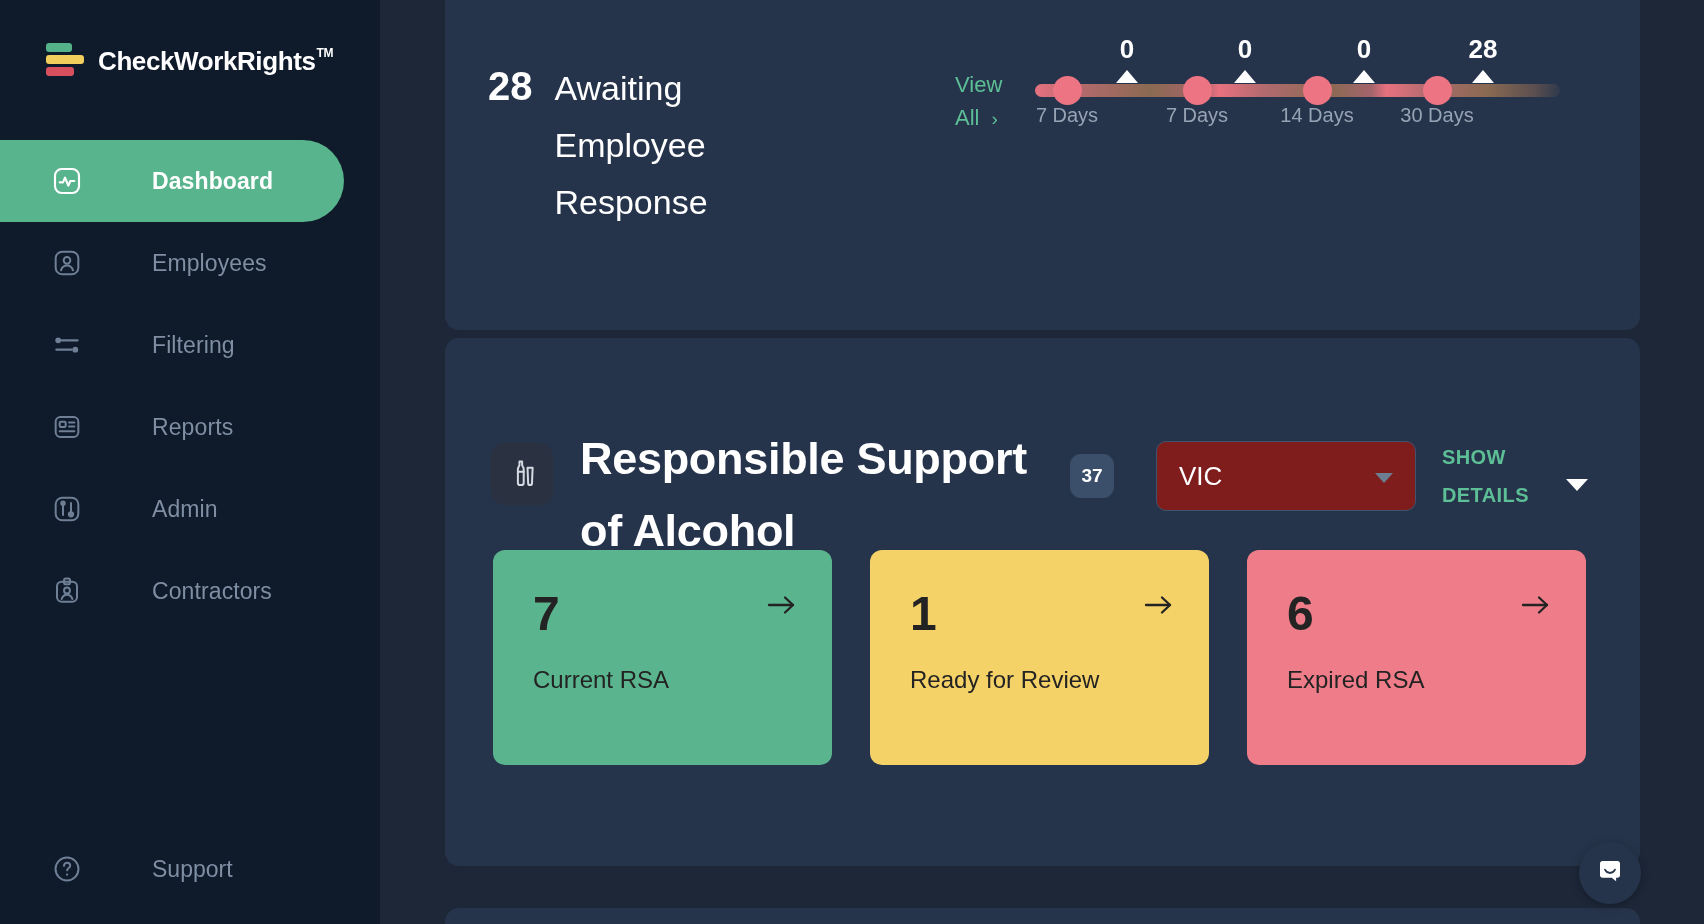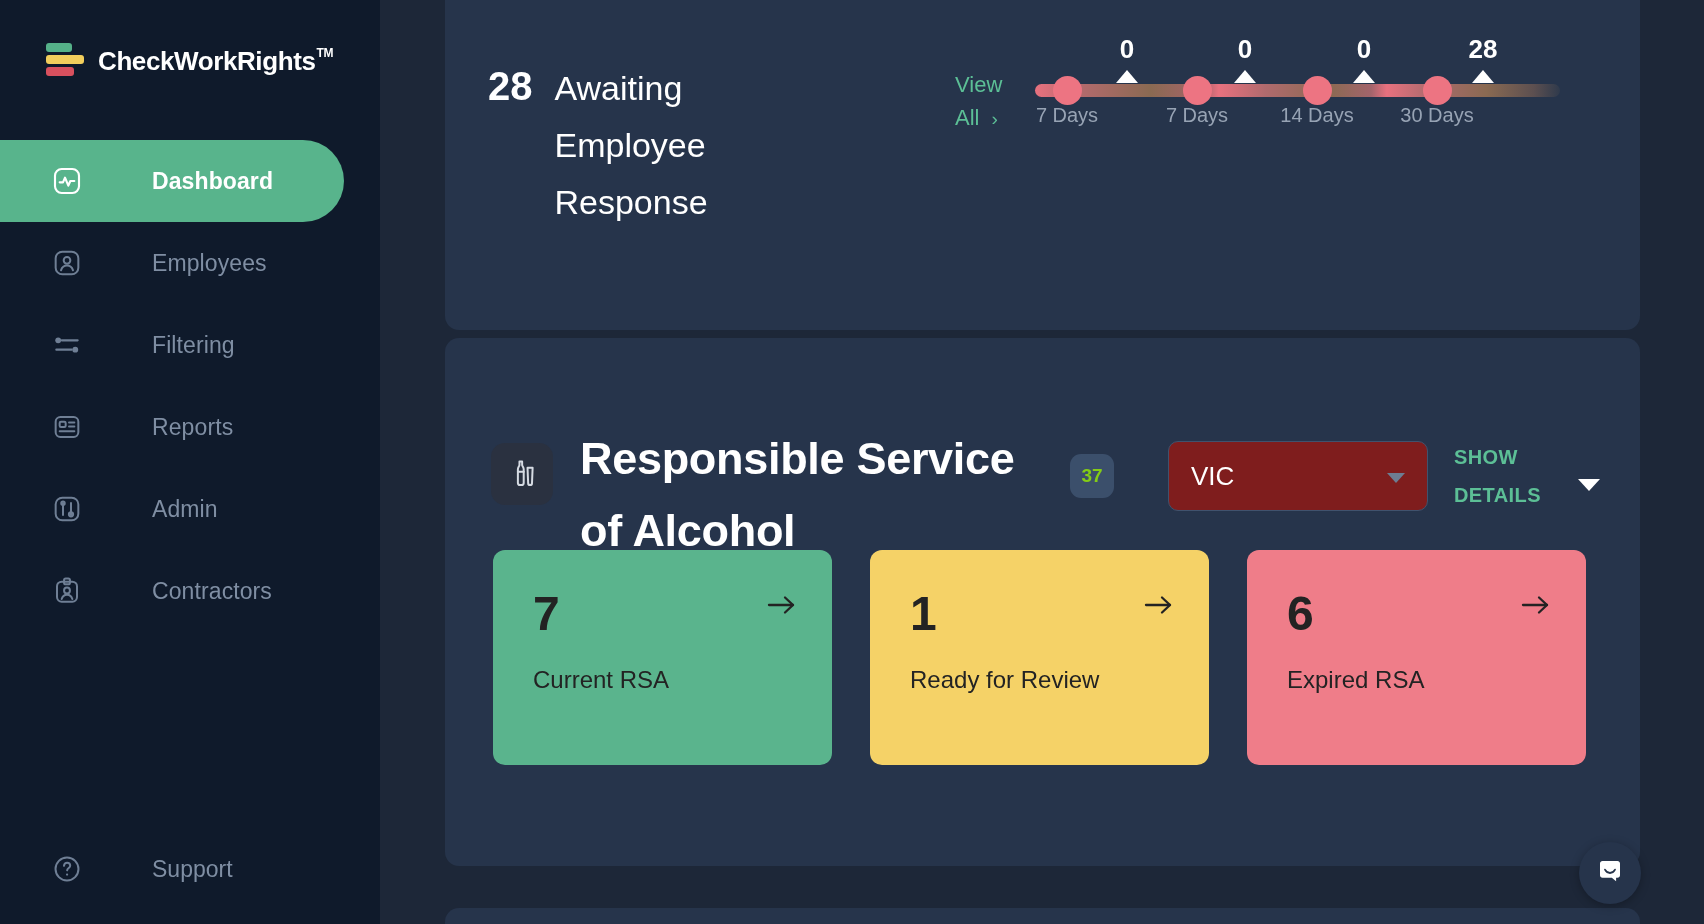--- a/index.html
+++ b/index.html
@@ -285,27 +285,27 @@
     left: 625px;
     top: 100px;
     display: flex;
     align-items: center;
   }
   .rsa-badge {
     width: 44px;
     height: 44px;
     border-radius: 11px;
     background: #3b4f6b;
-    color: #84cc16;
+    color: #ffffff;
     font-size: 19px;
     font-weight: bold;
     display: flex;
     align-items: center;
     justify-content: center;
-    margin-right: 20px;
+    margin-right: 8px;
   }
   .rsa-select {
     position: relative;
     width: 260px;
     height: 70px;
     border: 1px solid #40526d;
     border-radius: 10px;
     background: #7f1d1d;
     display: flex;
     align-items: center;
@@ -557,21 +557,21 @@
     <section class="card card-rsa">
 
       <div class="rsa-head">
         <span class="rsa-icon">
           <svg width="34" height="34" viewBox="0 0 24 24" fill="none" stroke="#d6dbe3" stroke-width="1.4" stroke-linecap="round" stroke-linejoin="round">
             <path d="M10.2 3.2h1.9v2.4c0 0.9 1.1 1.6 1.1 3.1v9.6c0 1-0.6 1.5-1.5 1.5h-1.1c-0.9 0-1.5-0.5-1.5-1.5V8.7c0-1.5 1.1-2.2 1.1-3.1V3.2z"></path>
             <line x1="9.1" y1="10.4" x2="13.2" y2="10.4"></line>
             <path d="M15.9 7.6h3.6l-0.45 11c-0.03 0.8-0.5 1.2-1.3 1.2h-0.1c-0.8 0-1.27-0.4-1.3-1.2L15.9 7.6z"></path>
           </svg>
         </span>
-        <span class="rsa-title">Responsible Service of Alcohol</span>
+        <span class="rsa-title">Responsible Support of Alcohol</span>
       </div>
 
       <div class="rsa-controls">
         <span class="rsa-badge">37</span>
 
         <div class="rsa-select">
           <span class="val">VIC</span>
           <span class="caret"></span>
         </div>
 

